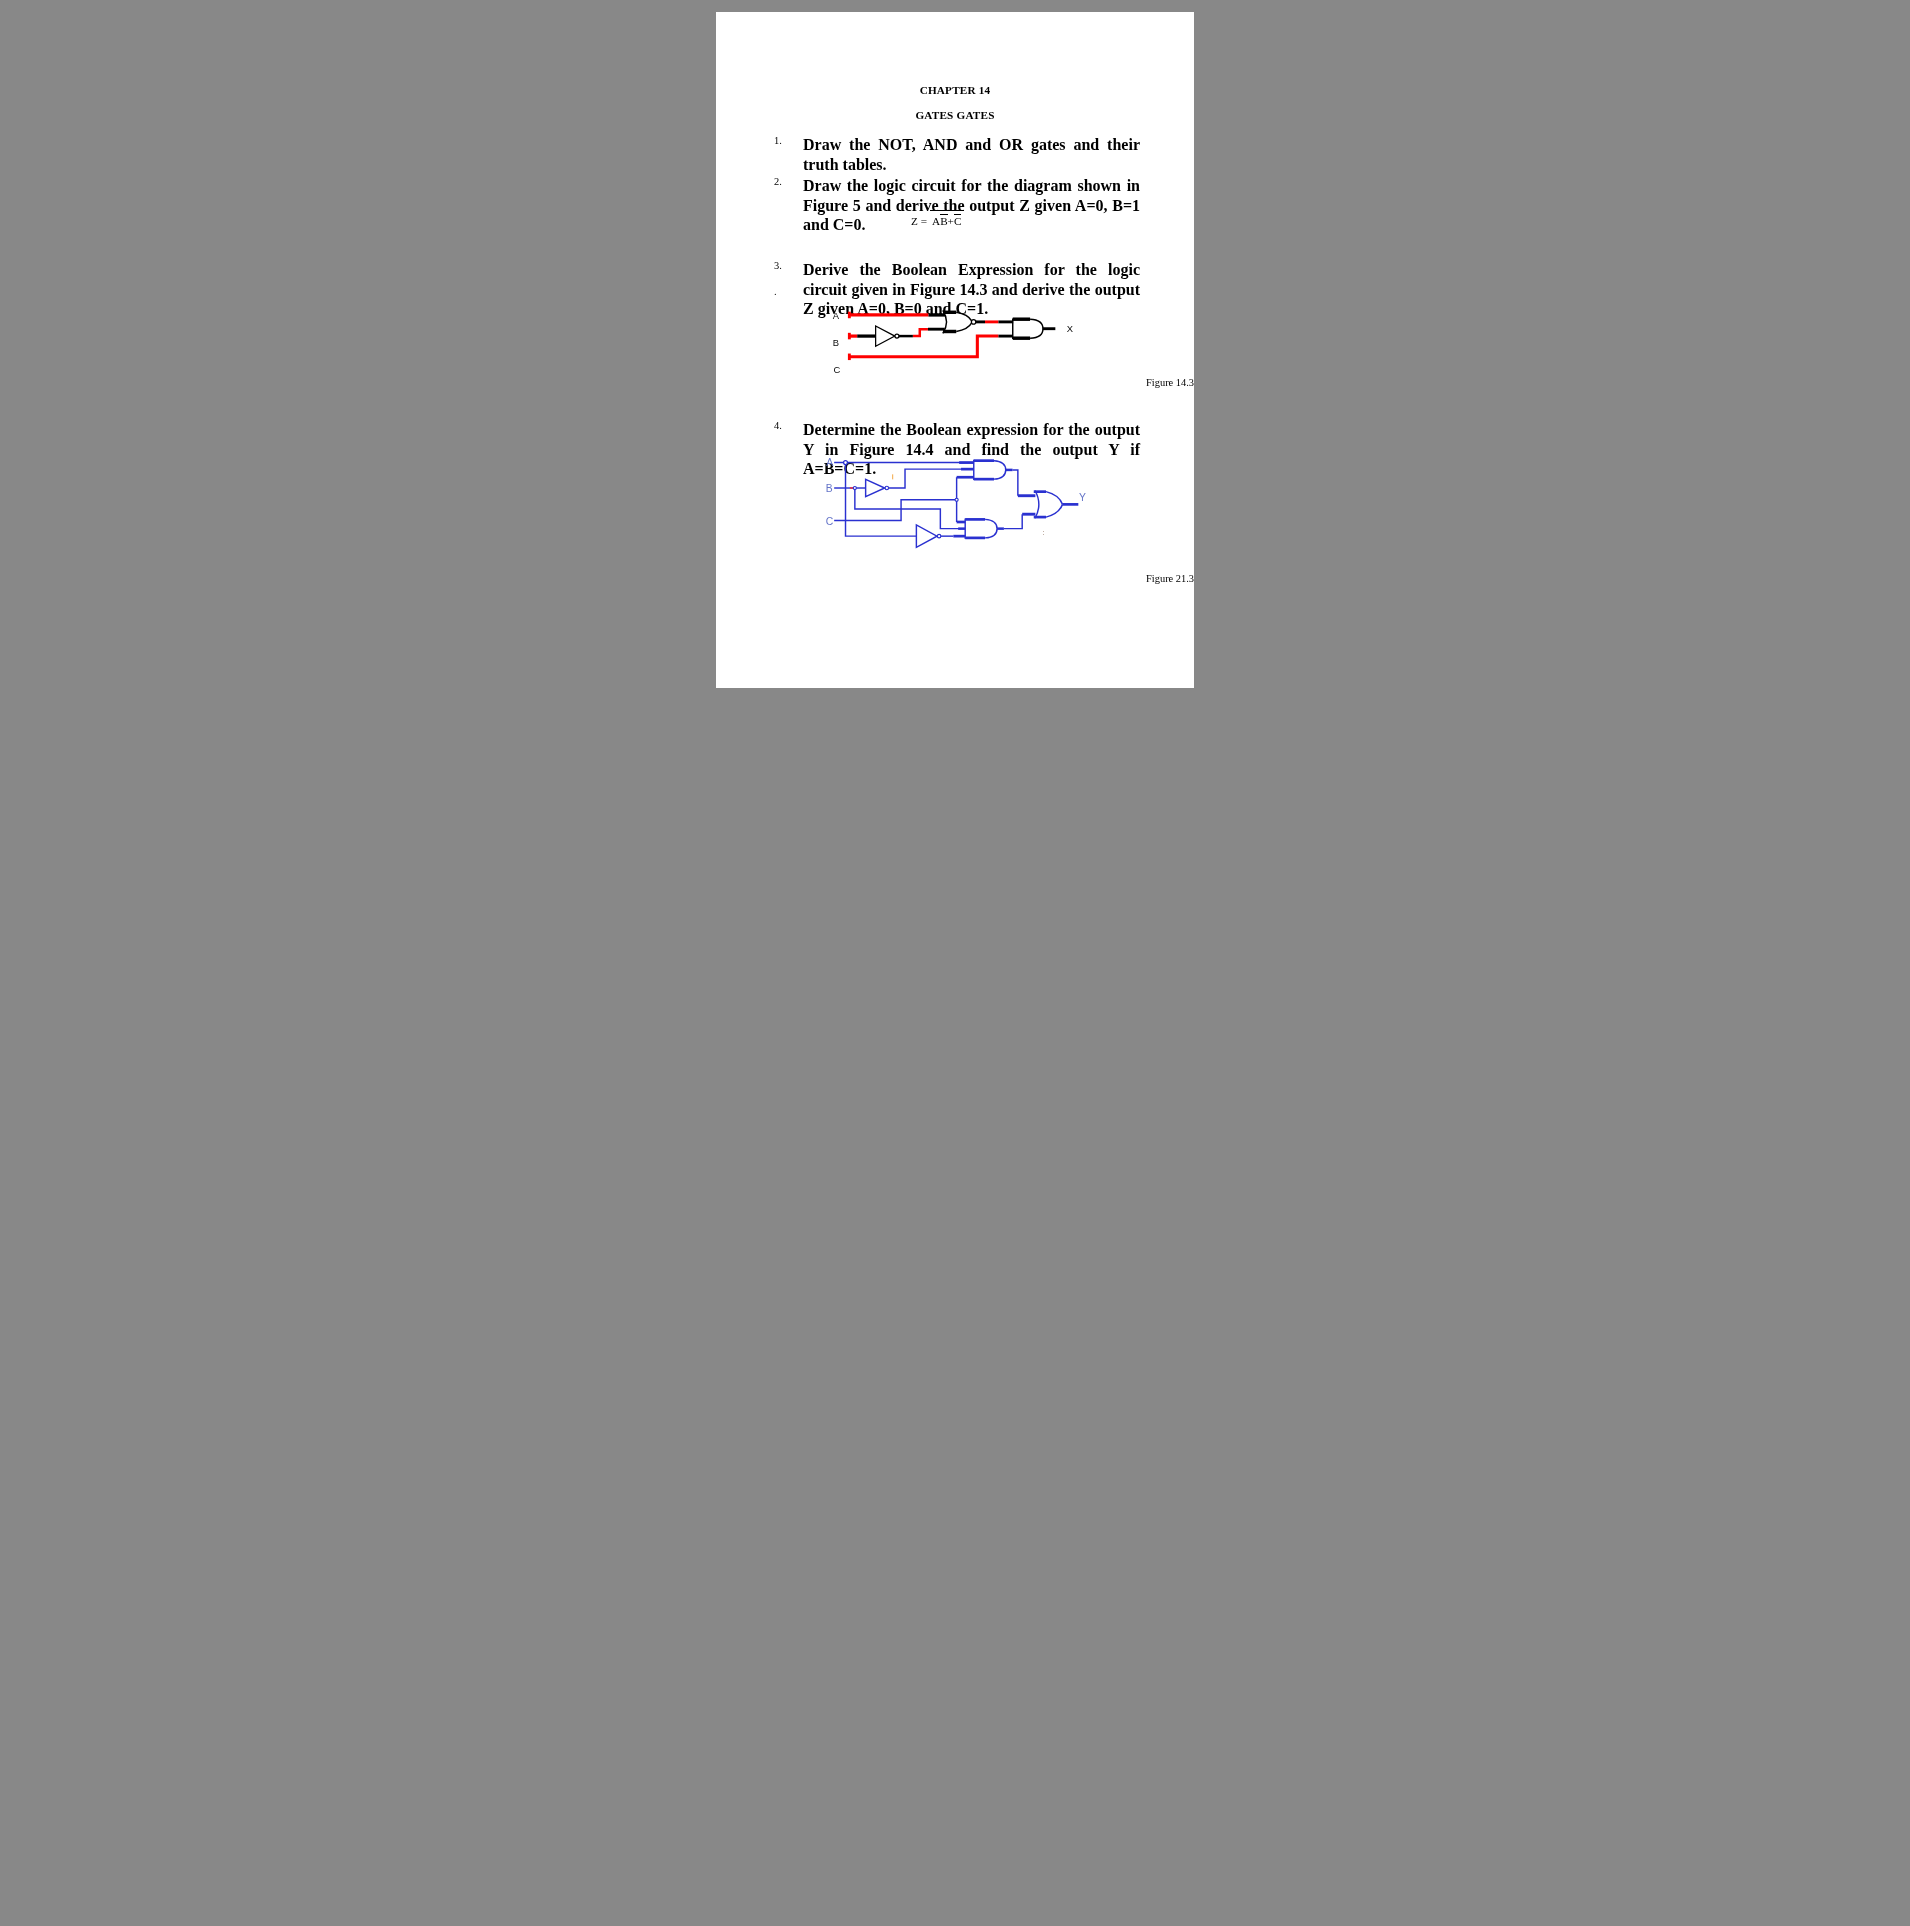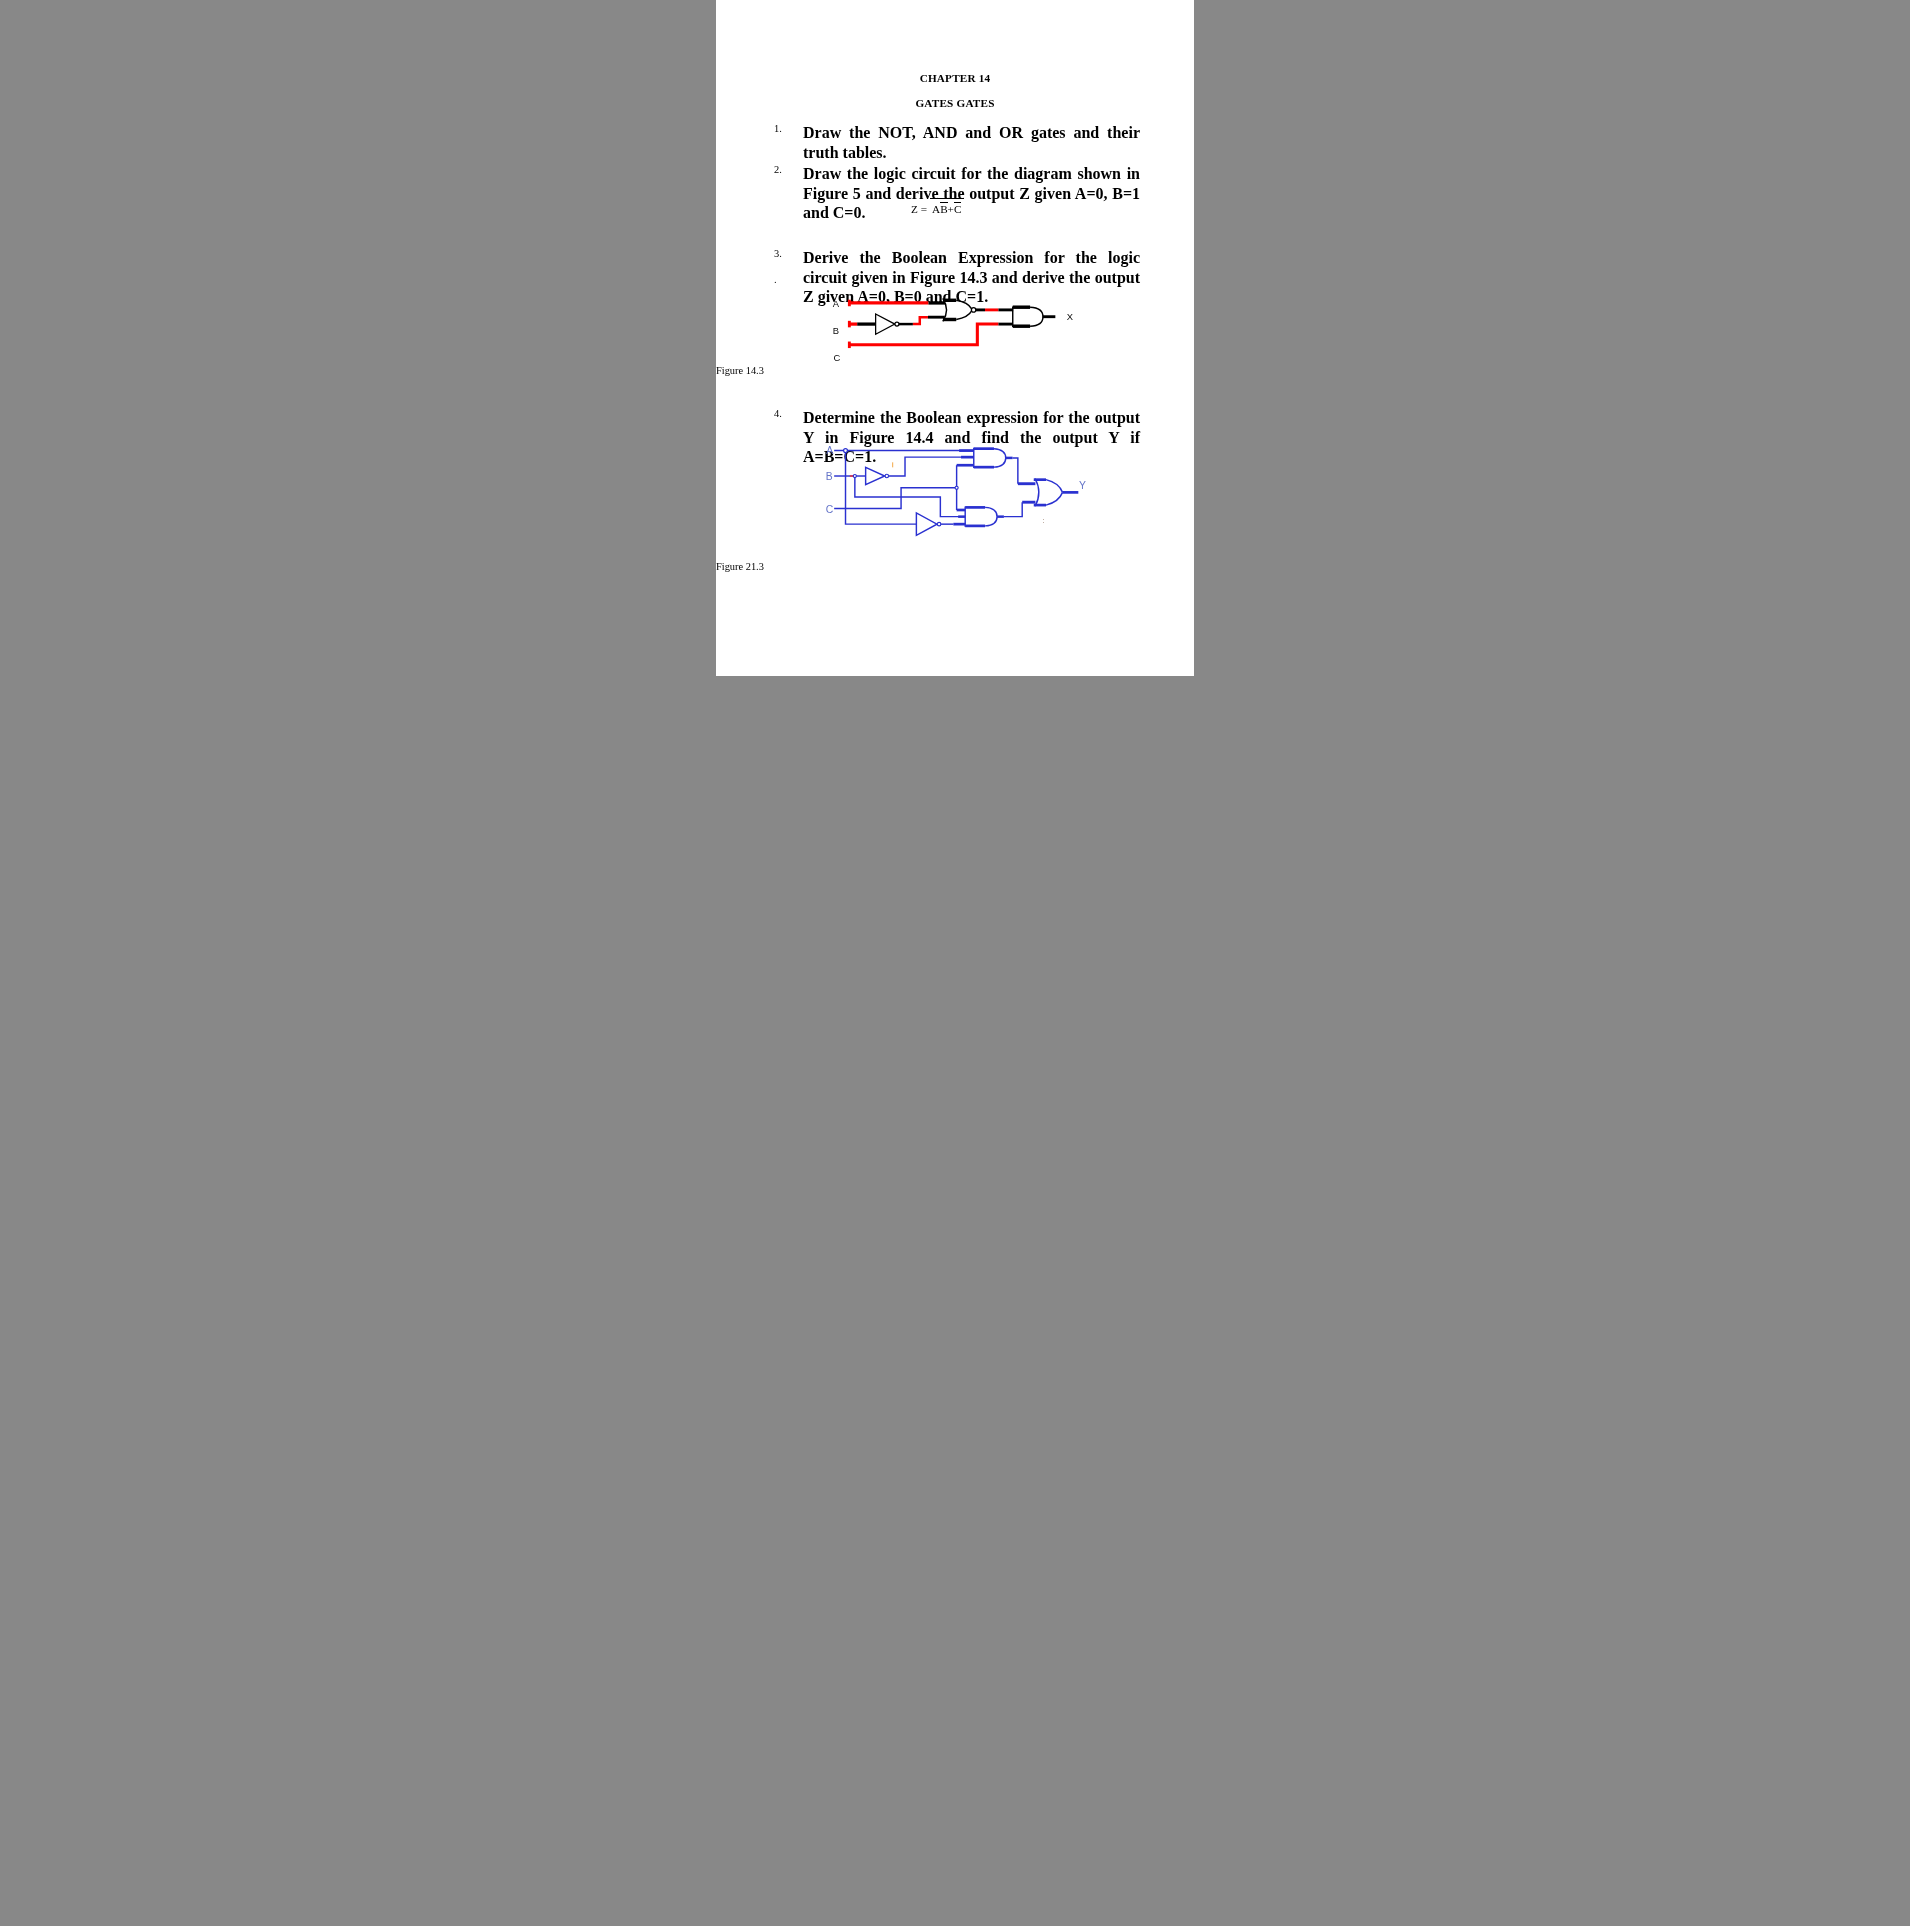--- a/index.html
+++ b/index.html
@@ -1,36 +1,36 @@
 <!DOCTYPE html>
 <html style="font-size:6.2px"><head>
 <meta charset="utf-8">
 <style>
   html,body{margin:0;padding:0;background:#888;}
   .page{
     position:relative;
     width:478px;height:676px;
-    margin:0 auto;
+    margin:12px auto;
     background:#ffffff;
     font-family:"Liberation Serif", serif;
     color:#000;
     overflow:hidden;
   }
   .title{position:absolute;left:0;width:478px;text-align:center;
     font-weight:bold;font-size:11.2px;letter-spacing:0.2px;}
   .q{position:absolute;left:58px;width:368px;display:flex;}
   .q-num{width:29px;flex:none;font-size:10.4px;}
   .q-text{width:337px;text-align:justify;font-size:16px;line-height:1.23;font-weight:bold;}
   .formula{position:absolute;left:195px;top:198px;font-size:11.2px;}
   .ovl-outer{display:inline-block;border-top:1.5px solid #000;padding:3.1px 2.3px 0 2.3px;text-decoration:underline;}
   .ovl{display:inline-block;border-top:1.2px solid #000;padding-top:0.8px;line-height:1;}
   .plain{display:inline-block;padding-top:1.9px;line-height:1;}
   .stray-dot{position:absolute;left:58px;top:274px;font-size:10.4px;}
   .figwrap{position:absolute;}
-  .caption{position:absolute;left:0;width:478px;text-align:left;font-size:10.4px;}
+  .caption{position:absolute;left:0;width:478px;text-align:right;font-size:10.4px;}
   svg text{font-family:"Liberation Sans", sans-serif;}
 </style>
 </head>
 <body>
 
 <div class="page">
 
   <div class="title" style="top:72px">CHAPTER 14</div>
   <div class="title" style="top:97px">GATES GATES</div>
 

